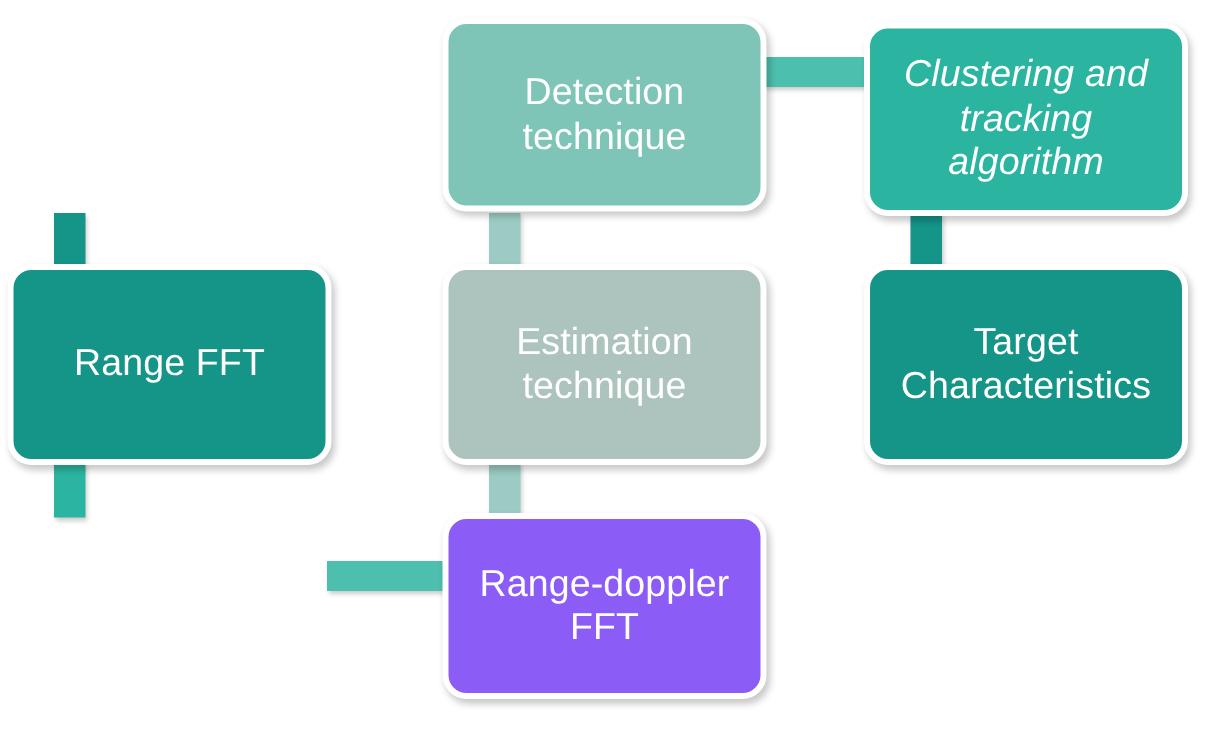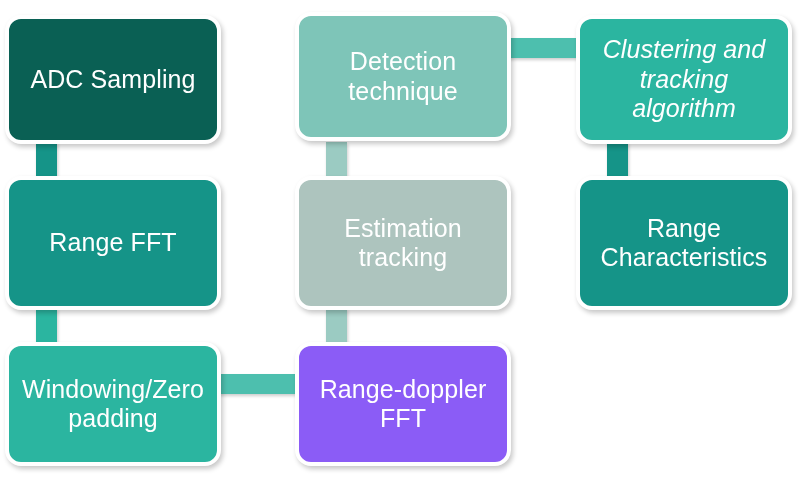--- a/index.html
+++ b/index.html
@@ -74,36 +74,33 @@
   <div class="connector" id="conn-windowing-rd" style="background-color: rgb(77, 191, 174);"></div>
 
   <div class="connector" id="conn-rd-estimation" style="background-color: rgb(155, 203, 194);"></div>
 
   <div class="connector" id="conn-estimation-detect" style="background-color: rgb(155, 203, 194);"></div>
 
   <div class="connector" id="conn-detect-clustering" style="background-color: rgb(77, 191, 174);"></div>
 
   <div class="connector" id="conn-clustering-target" style="background-color: rgb(21, 148, 136);"></div>
 
-  <div class="node" id="node-adc" style="background-color: rgb(10, 96, 84);">ADC Sampling</div>
 
   <div class="node" id="node-rangefft" style="background-color: rgb(21, 148, 136);">Range FFT</div>
 
-  <div class="node" id="node-windowing" style="background-color: rgb(43, 181, 160);">Windowing/Zero
-padding</div>
 
   <div class="node" id="node-detection" style="background-color: rgb(126, 197, 184);">Detection
 technique</div>
 
   <div class="node" id="node-estimation" style="background-color: rgb(173, 196, 190);">Estimation
-tracking</div>
+technique</div>
 
   <div class="node" id="node-rangedoppler" style="background-color: #8b5cf6;">Range-doppler
 FFT</div>
 
   <div class="node" id="node-clustering" style="background-color: rgb(43, 181, 160);">Clustering and
 tracking
 algorithm</div>
 
-  <div class="node" id="node-target" style="background-color: rgb(21, 148, 136);">Range
+  <div class="node" id="node-target" style="background-color: rgb(21, 148, 136);">Target
 Characteristics</div>
 
 </div>
 
 </body></html>

